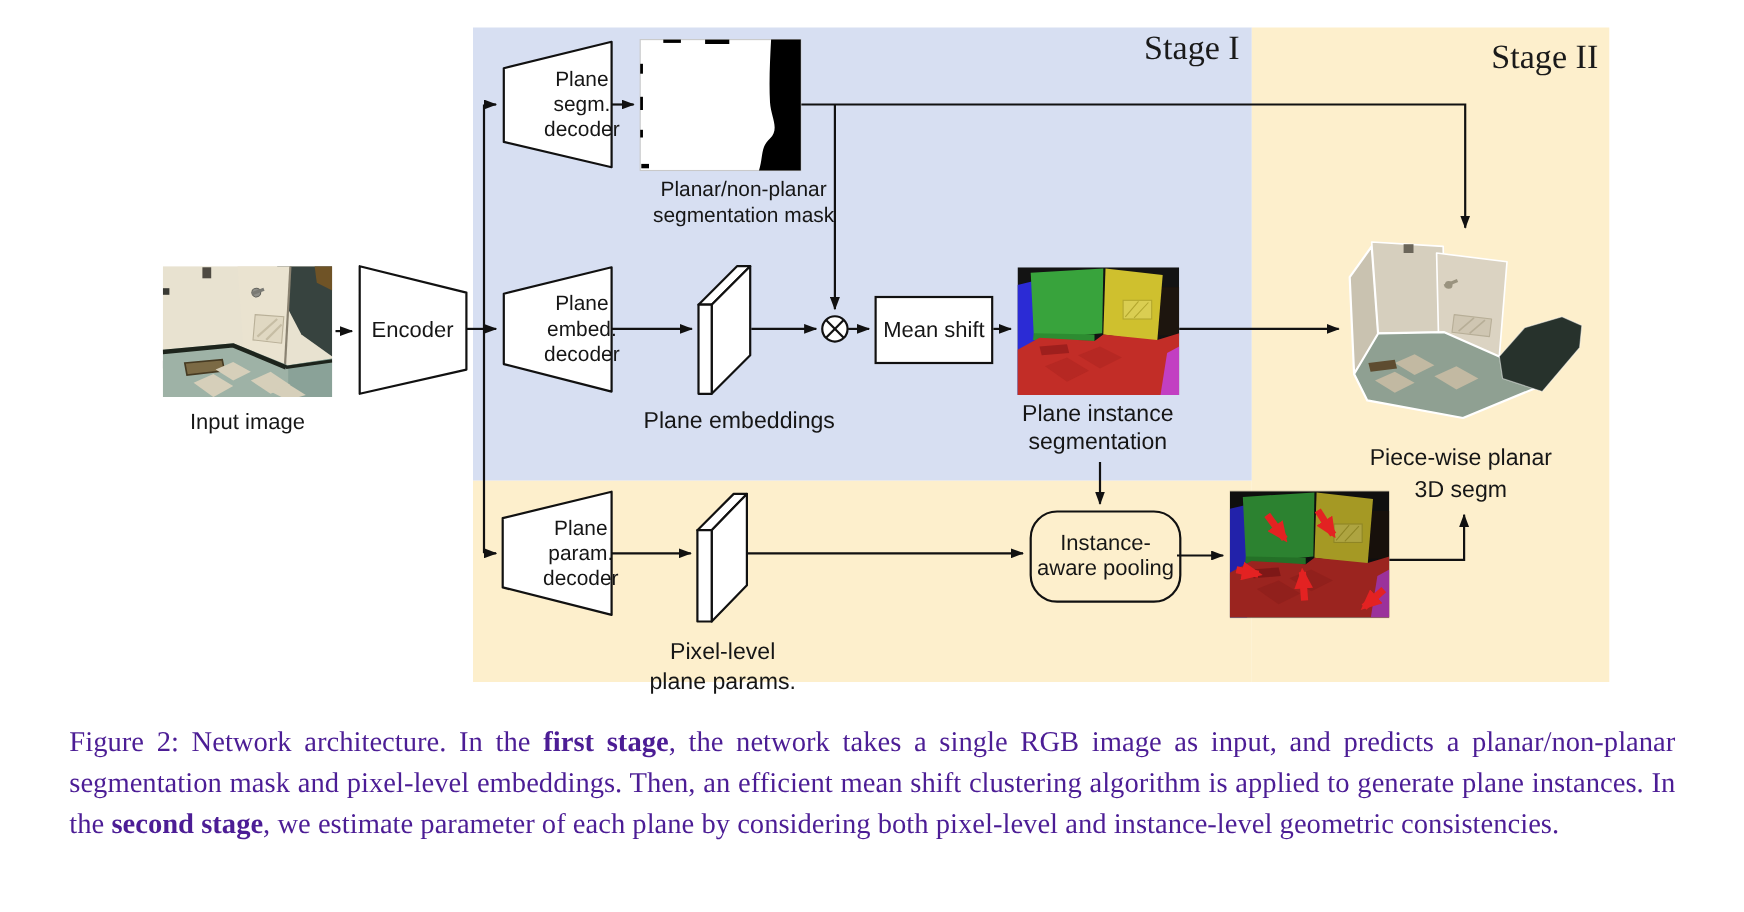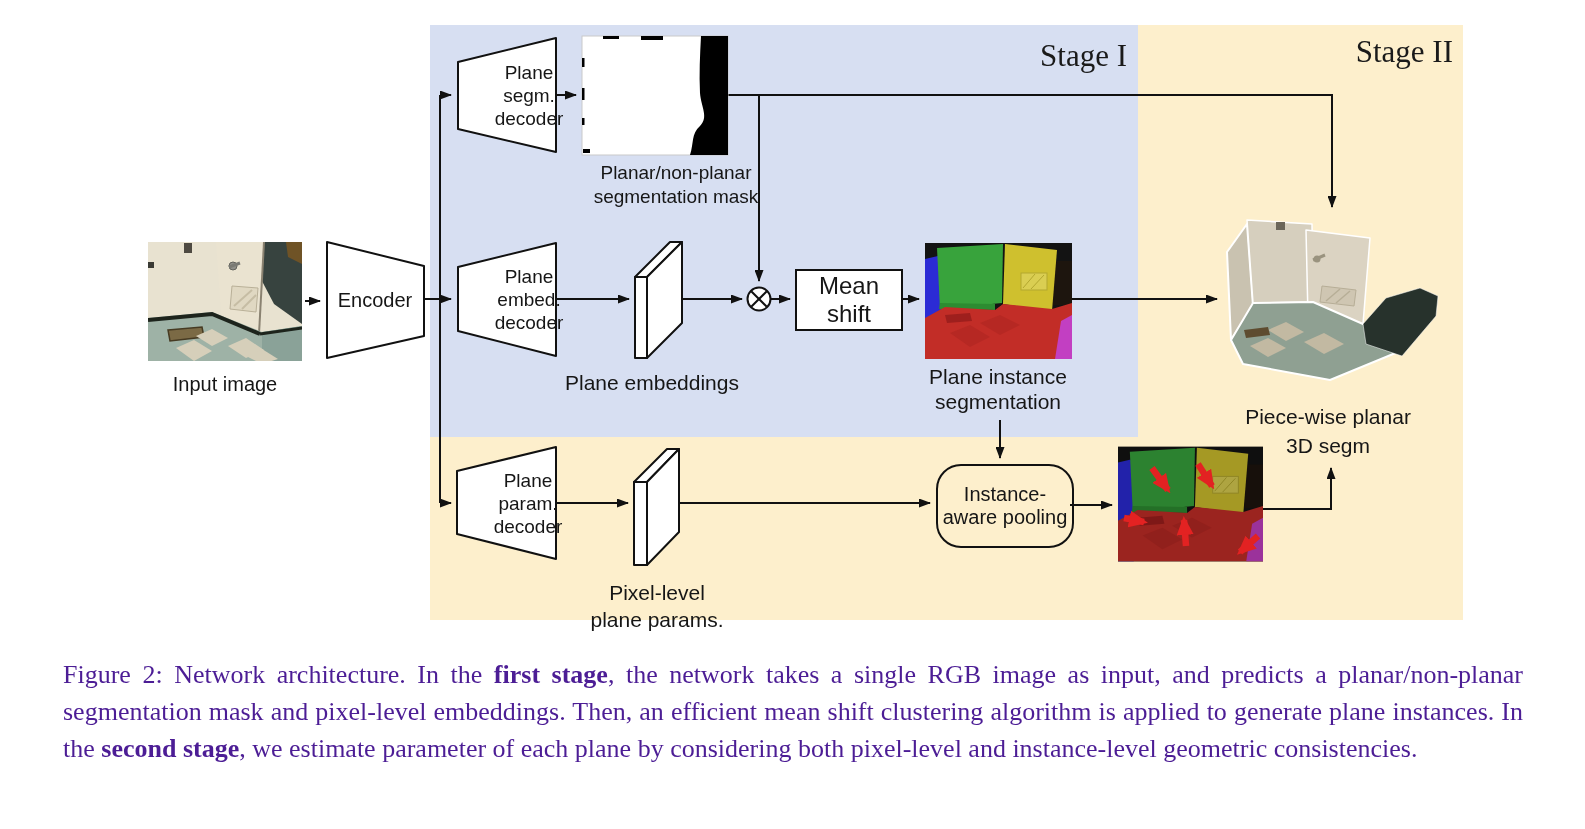--- a/index.html
+++ b/index.html
@@ -12,21 +12,21 @@
   .lbl{position:absolute;text-align:center;white-space:pre-line;color:#161616;}
   .f19{font-size:19px;line-height:23px;padding-left:22px;}
   .f20{font-size:20px;line-height:23px;}
   .f21{font-size:21px;line-height:25px;}
   .f22{font-size:20px;line-height:26px;}
   .stage-lbl{position:absolute;width:250px;text-align:right;
              font-family:"Liberation Serif",serif;font-size:31px;color:#1a1a1a;}
   .node-box{position:absolute;border:2px solid #111;display:flex;align-items:center;
             justify-content:center;text-align:center;white-space:pre-line;}
   .mean-shift{left:795px;top:269px;width:104px;height:58px;background:#ffffff;
-              font-size:24px;}
+              font-size:20px;}
   .pooling{left:936px;top:464px;width:134px;height:80px;background:transparent;
            font-size:20px;line-height:23px;border-radius:25px;}
   #caption{position:absolute;left:63px;top:656px;width:1460px;
            font-family:"Liberation Serif",serif;font-size:26px;line-height:37px;
            text-align:justify;color:#4c1d95;}
   #caption .bold{font-weight:bold;}
 </style>
 </head>
 <body>
 
@@ -181,34 +181,34 @@
       </g>
       <polygon points="1244,330 1268,327 1270,335 1246,338" fill="#5e4c30"></polygon>
       <polygon points="1363,324 1386,298 1420,288 1438,296 1436,316 1402,356 1366,344" fill="#27322c" stroke="#ffffff" stroke-width="1" stroke-opacity="0.5"></polygon>
     </g>
   </svg>
 
   <div class="node-box mean-shift">Mean shift</div>
   <div class="node-box pooling">Instance-
 aware pooling</div>
 
-  <div class="stage-lbl" style="left:877px;top:38px;">Stage I</div>
+  <div class="stage-lbl" style="left:877px;top:26px;">Stage I</div>
   <div class="stage-lbl" style="left:1203px;top:34px;">Stage II</div>
 
   <div class="lbl f22" style="left:125px;top:371px;width:200px;">Input image</div>
   <div class="lbl f20" style="left:325px;top:289px;width:100px;">Encoder</div>
   <div class="lbl f19" style="left:457px;top:61px;width:100px;">Plane
 segm.
 decoder</div>
   <div class="lbl f19" style="left:554px;top:161px;width:200px;line-height:24px;">Planar/non-planar
 segmentation mask</div>
   <div class="lbl f19" style="left:457px;top:265px;width:100px;">Plane
 embed.
 decoder</div>
-  <div class="lbl f21" style="left:552px;top:370px;width:200px;">Plane embeddings</div>
+  <div class="lbl f21" style="left:572px;top:370px;width:200px;">Plane embeddings</div>
   <div class="lbl f21" style="left:898px;top:364px;width:200px;">Plane instance
 segmentation</div>
   <div class="lbl f19" style="left:456px;top:469px;width:100px;">Plane
 param.
 decoder</div>
   <div class="lbl f21" style="left:557px;top:579px;width:200px;line-height:27px;">Pixel-level
 plane params.</div>
   <div class="lbl f21" style="left:1228px;top:402px;width:200px;line-height:29px;">Piece-wise planar
 3D segm</div>
 

